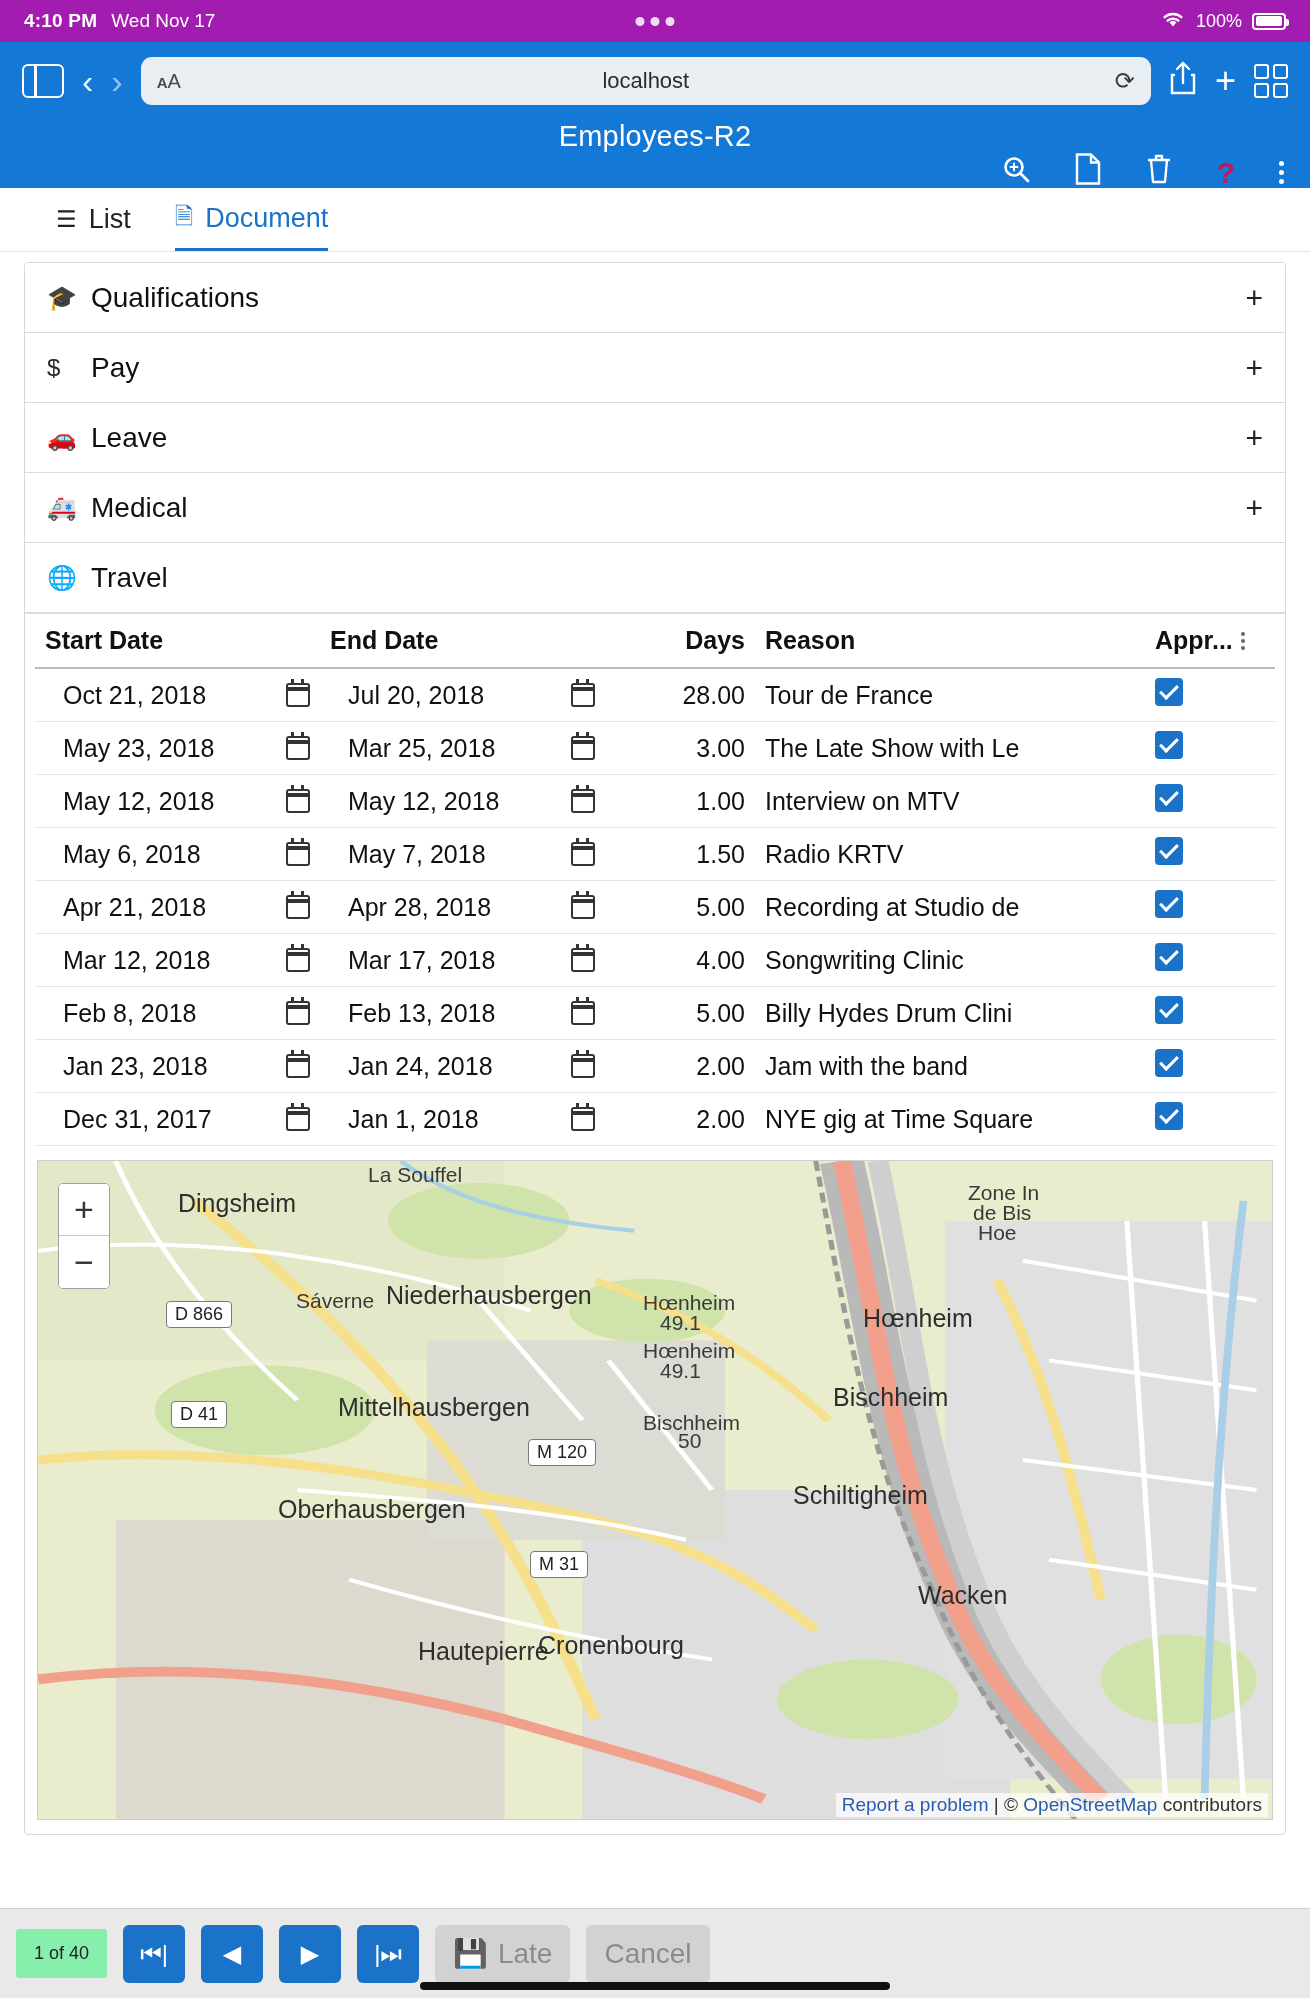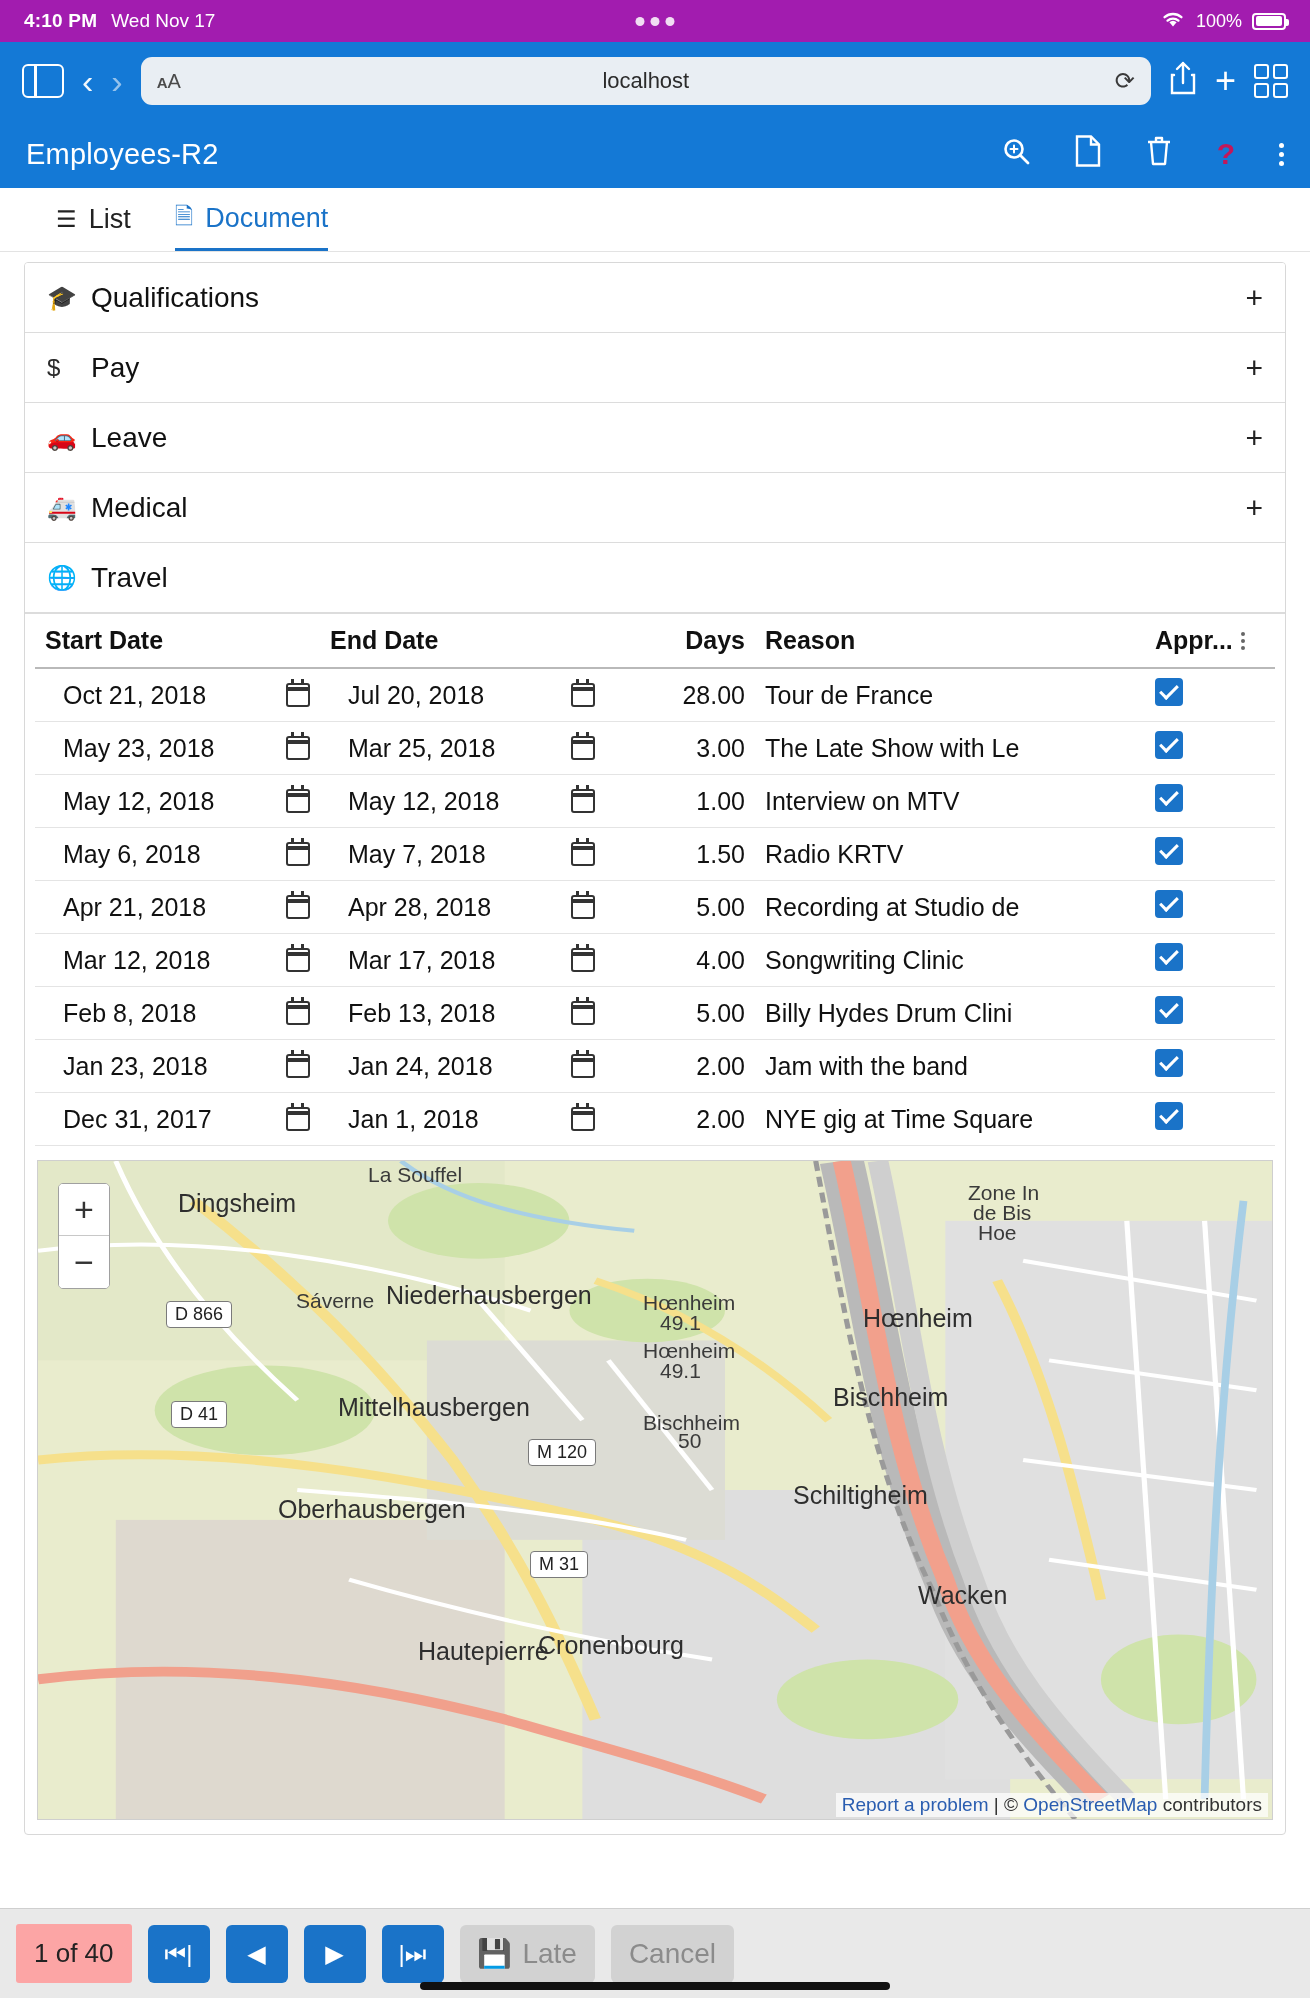--- a/index.html
+++ b/index.html
@@ -45,21 +45,21 @@
   .url-text { position: absolute; left: 0; right: 0; text-align: center; font-size: 22px; color: #2b2b2b; }
   .url-reload { margin-left: auto; font-size: 24px; color: #3a3a3a; z-index: 2; }
   .share-ico { font-size: 30px; }
   .plus-ico { font-size: 36px; font-weight: 300; }
   .tabs-ico { display: grid; grid-template-columns: 1fr 1fr; gap: 4px; }
   .tabs-ico i { width: 15px; height: 15px; border: 2.5px solid #fff; border-radius: 3px; display: block; }
 
   
   .appbar {
     height: 68px; background: #1479d6; display: flex; align-items: center;
-    padding: 0 26px; color: #fff;
+    padding: 0 26px; color: #fff; flex-direction: column;
   }
   .app-title { font-size: 29px; font-weight: 400; letter-spacing: .2px; }
   .app-actions { margin-left: auto; display: flex; align-items: center; gap: 44px; font-size: 27px; }
   .act-help { color: #c2185b; font-weight: 700; font-size: 30px; }
   .kebab { display: flex; flex-direction: column; gap: 4px; align-items: center; }
   .kebab i { width: 5px; height: 5px; border-radius: 50%; background: #fff; display:block; }
 
   
   .tabstrip {
     height: 64px; background: #fff; display: flex; align-items: center;
@@ -128,21 +128,21 @@
   .maplabel { position: absolute; font-size: 21px; color: #3a3a3a; white-space: nowrap; }
   .maplabel.big { font-size: 25px; color: #2e2e2e; }
   .shield { position: absolute; background: #fff; border: 1.5px solid #7a7a7a; border-radius: 4px; font-size: 18px; padding: 2px 8px; color: #222; }
 
   
   .bottombar {
     position: absolute; left: 0; right: 0; bottom: 0; height: 90px;
     background: #e9e9e9; display: flex; align-items: center; gap: 16px; padding: 0 16px;
     border-top: 1px solid #cfcfcf;
   }
-  .pager-count { background: #fca5a5; color: #222; font-size: 26px; padding: 14px 18px; border-radius: 3px; }
+  .pager-count { background: #86efac; color: #222; font-size: 18px; padding: 14px 18px; border-radius: 3px; }
   .navbtn {
     width: 62px; height: 58px; background: #1a73c8; color: #fff; border-radius: 6px;
     display: flex; align-items: center; justify-content: center; font-size: 24px;
   }
   .savebtn, .cancelbtn {
     height: 58px; background: #d2d2d2; color: #8b8b8b; border-radius: 6px;
     display: flex; align-items: center; justify-content: center; gap: 10px;
     font-size: 28px; padding: 0 18px;
   }
   .homebar {

